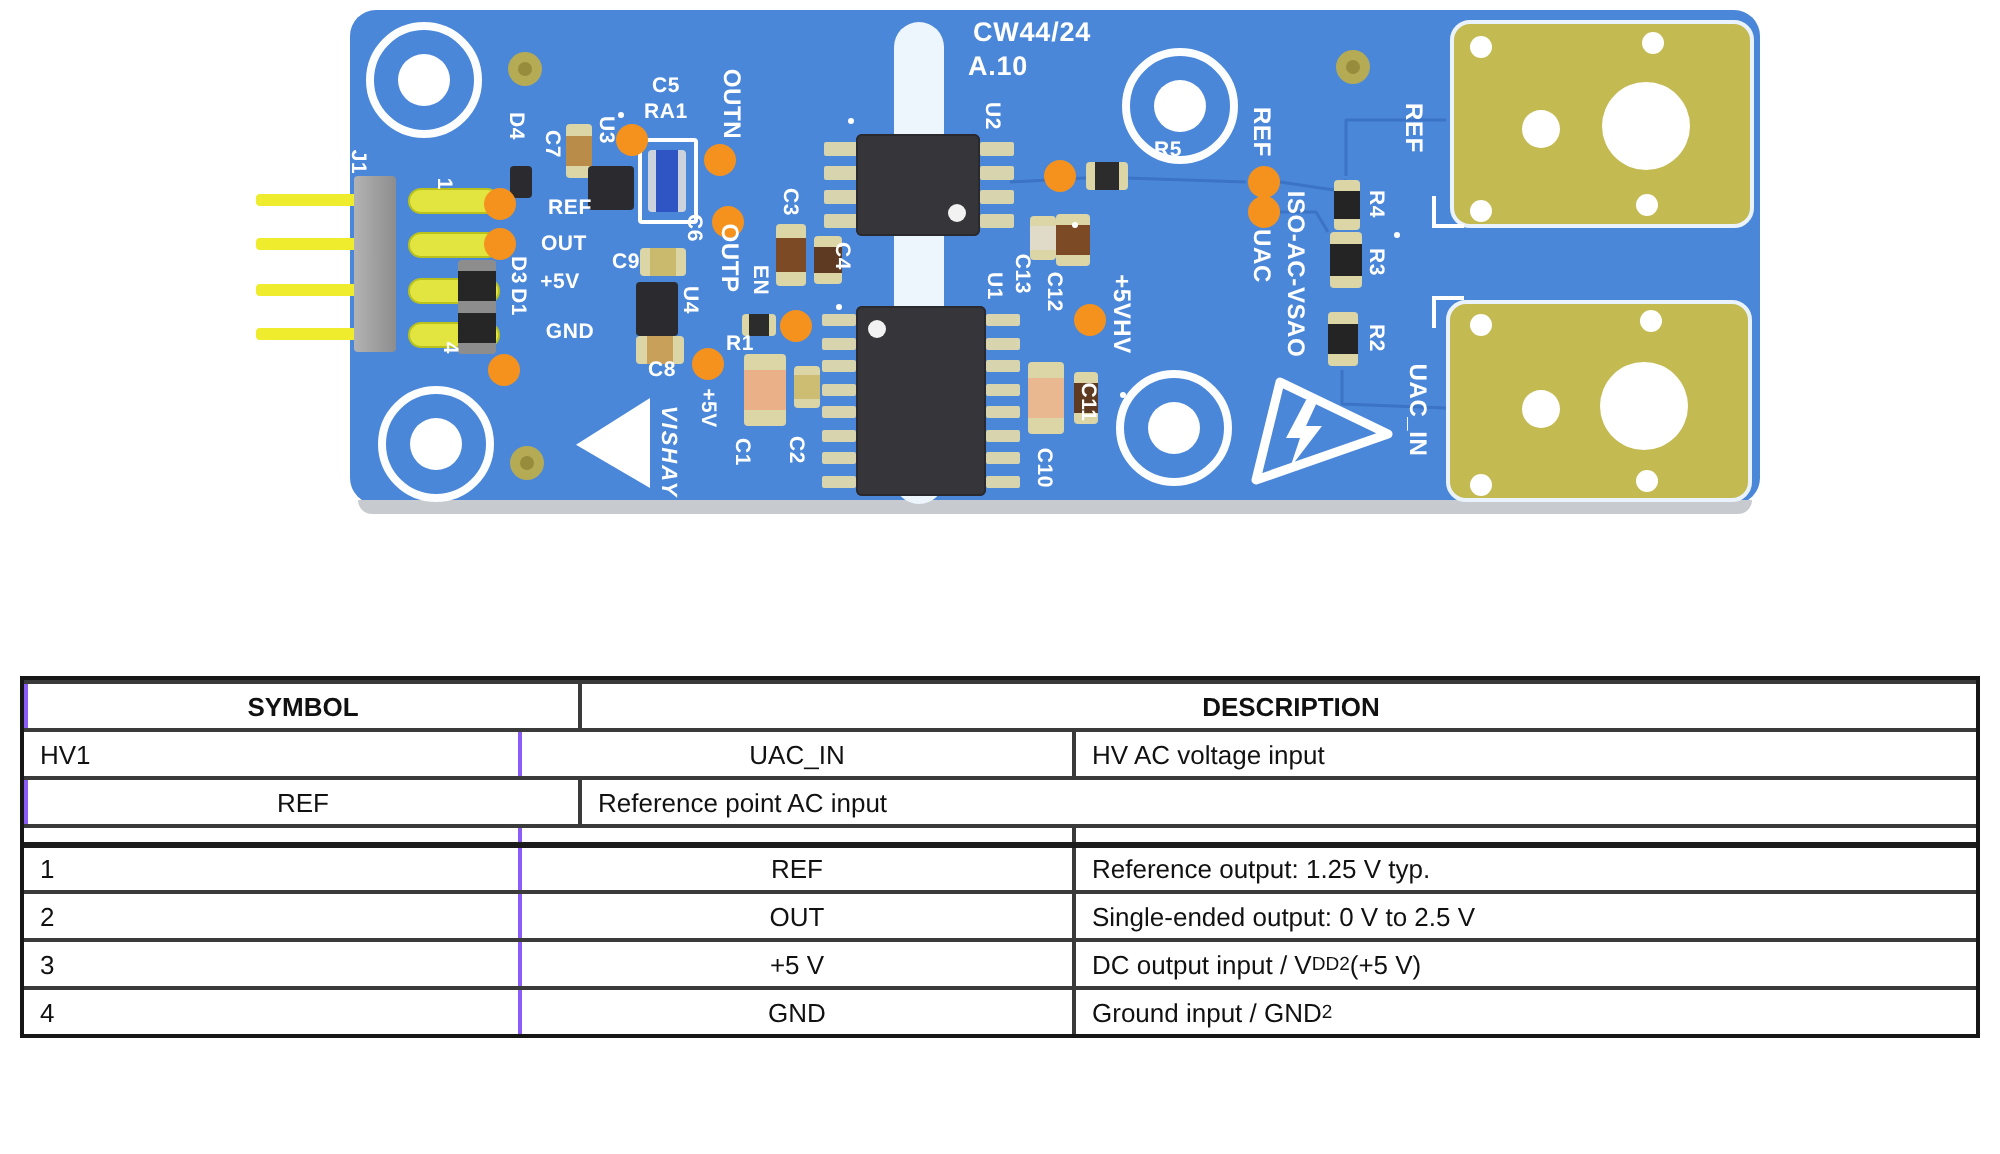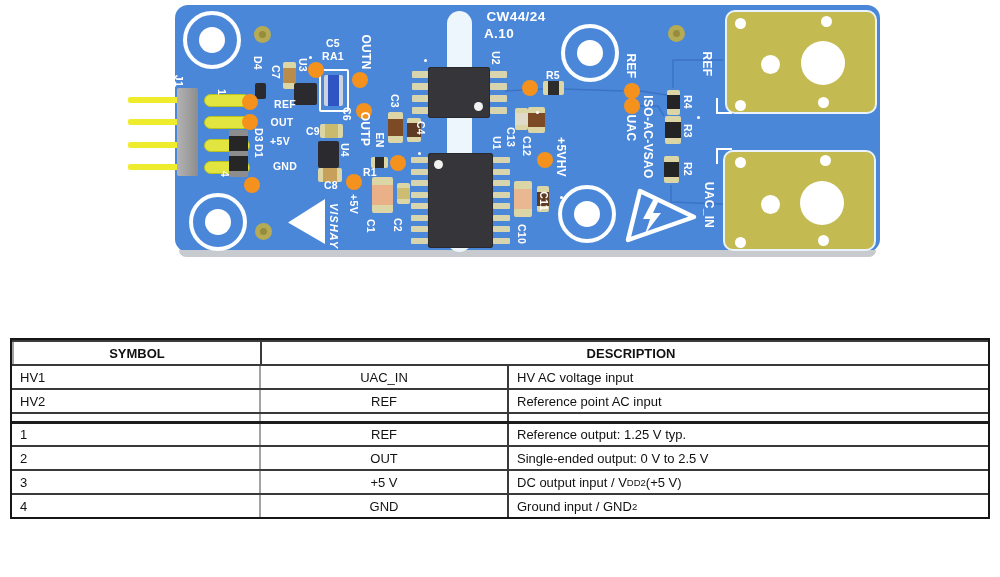--- a/index.html
+++ b/index.html
@@ -48,21 +48,21 @@
   
   .caption{position:absolute;left:0;top:269px;width:1000px;text-align:center;
            font-size:14.5px;color:#2e2e2e}
   
   .ptable{position:absolute;left:10px;top:338px;width:980px;border:2px solid #161616;
           font-size:13px;color:#111;background:#fff}
   .trow{display:flex;border-top:2px solid #3a3a3a;height:24px}
   .ttitle{height:28px;background:#d2e7f3;display:flex;align-items:center;padding-left:8px;
           font-size:15.5px;font-weight:700;letter-spacing:.2px}
   .c1{width:247px;display:flex;align-items:center;padding-left:8px}
-  .c2{width:248px;border-left:2px solid #a3a3a3;display:flex;align-items:center;justify-content:center}
+  .c2{width:277px;border-left:2px solid #8b5cf6;display:flex;align-items:center;justify-content:center}
   .c3{flex:1;border-left:2px solid #3a3a3a;display:flex;align-items:center;padding-left:8px}
   .thead{font-weight:700}
   .sp{height:9px}
   .sp + .trow{border-top:3px solid #1c1c1c}
   sub{font-size:9.5px}
 </style>
 </head>
 <body>
 
 <div id="screen">
@@ -227,21 +227,21 @@
   <span class="lab rot" style="left:380px;top:140px">EN</span>
   <span class="lab" style="left:370px;top:172px">R1</span>
   <span class="lab rot" style="left:354px;top:204px">+5V</span>
   <span class="lab rot" style="left:371px;top:226px">C1</span>
   <span class="lab rot" style="left:398px;top:225px">C2</span>
   <span class="lab rot" style="left:395px;top:101px">C3</span>
   <span class="lab rot" style="left:421px;top:128px">C4</span>
   <span class="lab big2" style="left:516px;top:16px">CW44/24</span>
   <span class="lab big2" style="left:499px;top:33px">A.10</span>
   <span class="lab rot" style="left:496px;top:58px">U2</span>
-  <span class="lab" style="left:553px;top:75px">R5</span>
+  <span class="lab" style="left:584px;top:75px">R5</span>
   <span class="lab rot" style="left:511px;top:137px">C13</span>
   <span class="lab rot" style="left:527px;top:146px">C12</span>
   <span class="lab rot" style="left:497px;top:143px">U1</span>
   <span class="lab rot big" style="left:561px;top:157px">+5VHV</span>
   <span class="lab rot big" style="left:631px;top:66px">REF</span>
   <span class="lab rot big" style="left:631px;top:128px">UAC</span>
   <span class="lab rot big" style="left:648px;top:137px">ISO-AC-VSAO</span>
   <span class="lab rot" style="left:688px;top:102px">R4</span>
   <span class="lab rot" style="left:688px;top:131px">R3</span>
   <span class="lab rot" style="left:688px;top:169px">R2</span>
@@ -255,21 +255,20 @@
     <div class="trow thead">
       <div class="c2">SYMBOL</div>
       <div class="c3" style="justify-content:center;padding-left:12px">DESCRIPTION</div>
     </div>
     <div class="trow">
       <div class="c1">HV1</div>
       <div class="c2">UAC_IN</div>
       <div class="c3">HV AC voltage input</div>
     </div>
     <div class="trow">
-      <div class="c1">HV2</div>
       <div class="c2">REF</div>
       <div class="c3">Reference point AC input</div>
     </div>
     <div class="trow sp">
       <div class="c1"></div>
       <div class="c2"></div>
       <div class="c3"></div>
     </div>
     <div class="trow">
       <div class="c1">1</div>

